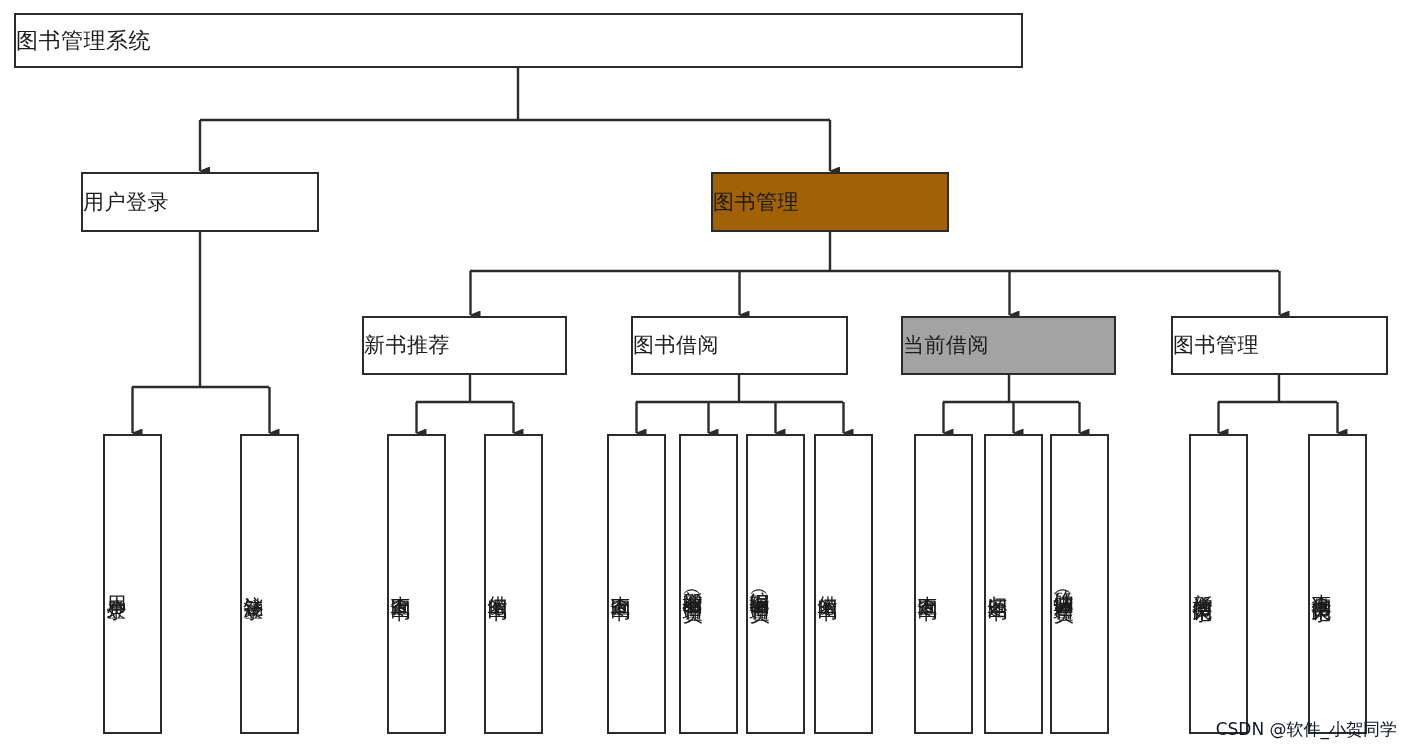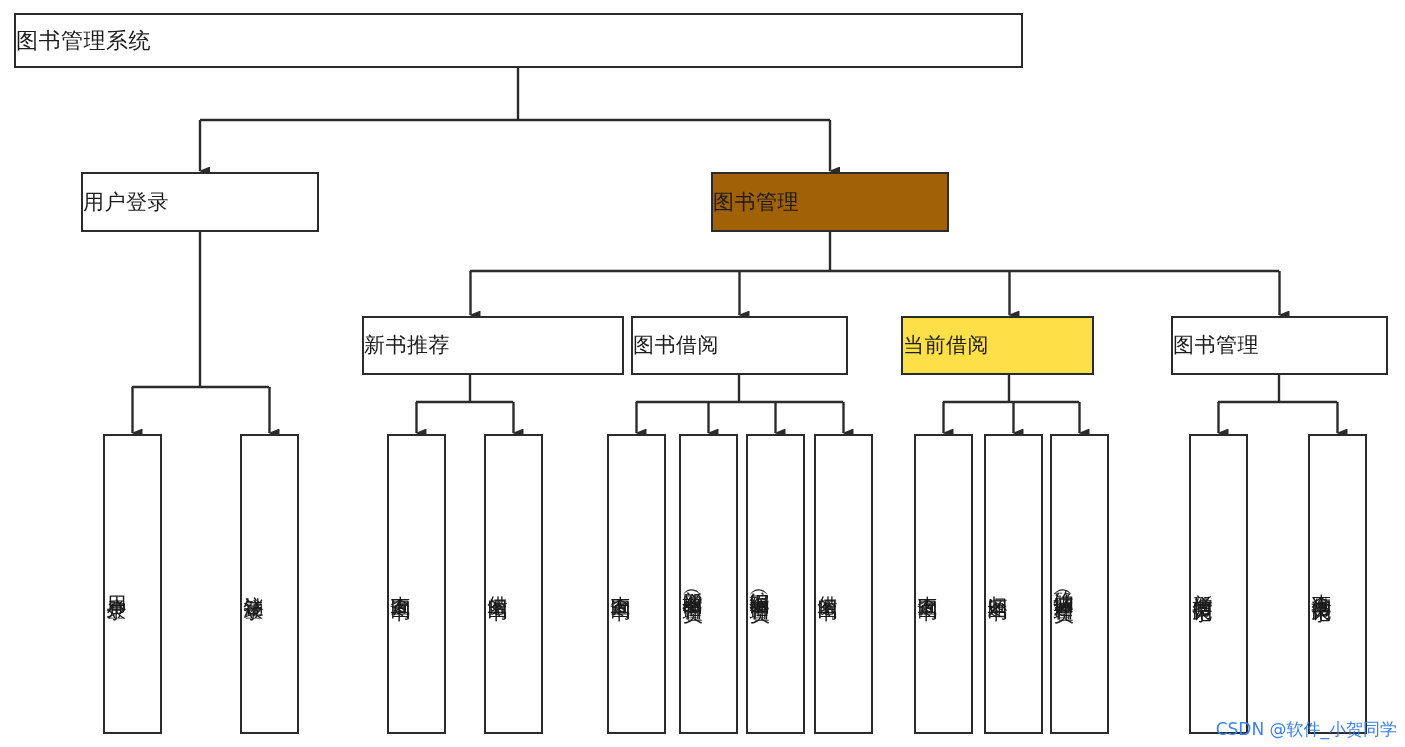--- a/index.html
+++ b/index.html
@@ -51,21 +51,21 @@
     font-size: 20px;
   }
   .node-box.level0 .node-label { font-size: 22px; }
   .node-box.level1 .node-label { font-size: 21px; }
   .node-box.level2 .node-label { font-size: 21px; }
   #watermark {
     position: absolute;
     right: 8px;
     bottom: 6px;
     font-size: 17px;
-    color: #3b82f6;
+    color: #0f172a;
     white-space: nowrap;
     user-select: none;
   }
 </style>
 </head>
 <body>
 
 <div id="diagram-root">
 
   <svg class="layer" viewBox="0 0 1405 747" xmlns="http://www.w3.org/2000/svg" aria-hidden="true">
@@ -114,27 +114,27 @@
   <div id="nodes-layer">
       <div class="node-box level0" style="left: 14px; top: 13px; width: 1009px; height: 55px; border-color: rgb(43, 43, 43); background: rgb(255, 255, 255);">
         <span class="node-label" style="color: rgb(27, 27, 27);">图书管理系统</span>
       </div>
       <div class="node-box level1" style="left: 81px; top: 172px; width: 238px; height: 60px; border-color: rgb(43, 43, 43); background: rgb(255, 255, 255);">
         <span class="node-label" style="color: rgb(27, 27, 27);">用户登录</span>
       </div>
       <div class="node-box level1" style="left: 711px; top: 172px; width: 238px; height: 60px; border-color: rgb(43, 43, 43); background: #a16207;">
         <span class="node-label" style="color: rgb(27, 27, 27);">图书管理</span>
       </div>
-      <div class="node-box level2" style="left: 362px; top: 316px; width: 262px; height: 59px; border-color: rgb(43, 43, 43); background: rgb(255, 255, 255);">
+      <div class="node-box level2" style="left: 362px; top: 316px; width: 205px; height: 59px; border-color: rgb(43, 43, 43); background: rgb(255, 255, 255);">
         <span class="node-label" style="color: rgb(27, 27, 27);">新书推荐</span>
       </div>
       <div class="node-box level2" style="left: 631px; top: 316px; width: 217px; height: 59px; border-color: rgb(43, 43, 43); background: rgb(255, 255, 255);">
         <span class="node-label" style="color: rgb(27, 27, 27);">图书借阅</span>
       </div>
-      <div class="node-box level2" style="left: 901px; top: 316px; width: 193px; height: 59px; border-color: rgb(43, 43, 43); background: #fde047;">
+      <div class="node-box level2" style="left: 901px; top: 316px; width: 215px; height: 59px; border-color: rgb(43, 43, 43); background: #a3a3a3;">
         <span class="node-label" style="color: rgb(27, 27, 27);">当前借阅</span>
       </div>
       <div class="node-box level2" style="left: 1171px; top: 316px; width: 217px; height: 59px; border-color: rgb(43, 43, 43); background: rgb(255, 255, 255);">
         <span class="node-label" style="color: rgb(27, 27, 27);">图书管理</span>
       </div>
       <div class="node-box level3 vertical" style="left: 103px; top: 434px; width: 59px; height: 300px; border-color: rgb(43, 43, 43); background: rgb(255, 255, 255);">
         <span class="node-label" style="color: rgb(27, 27, 27);">用户登录</span>
       </div>
       <div class="node-box level3 vertical" style="left: 240px; top: 434px; width: 59px; height: 300px; border-color: rgb(43, 43, 43); background: rgb(255, 255, 255);">
         <span class="node-label" style="color: rgb(27, 27, 27);">注销登录</span>

